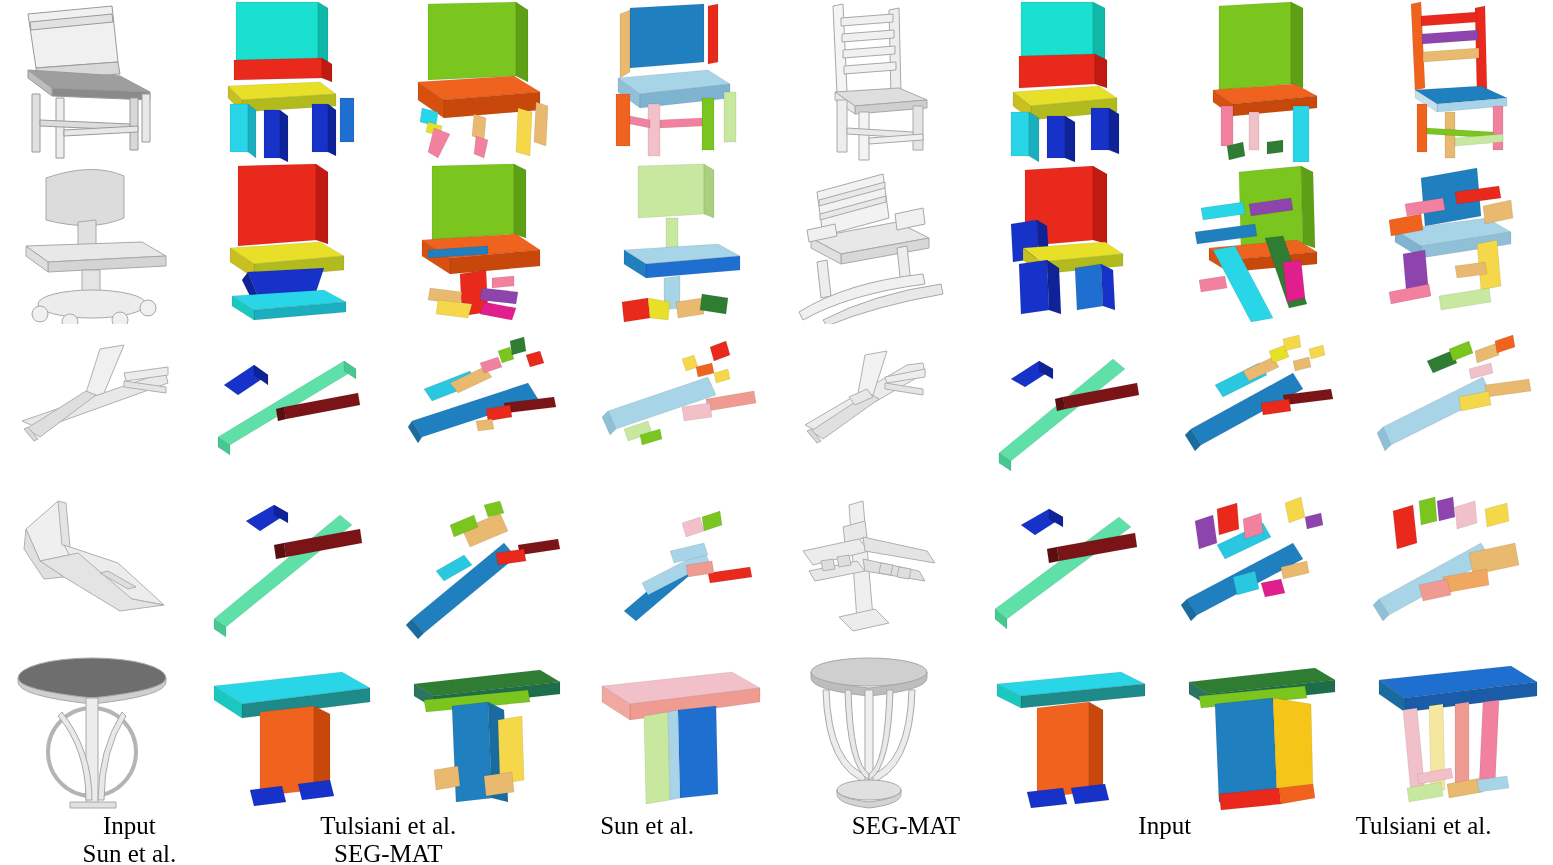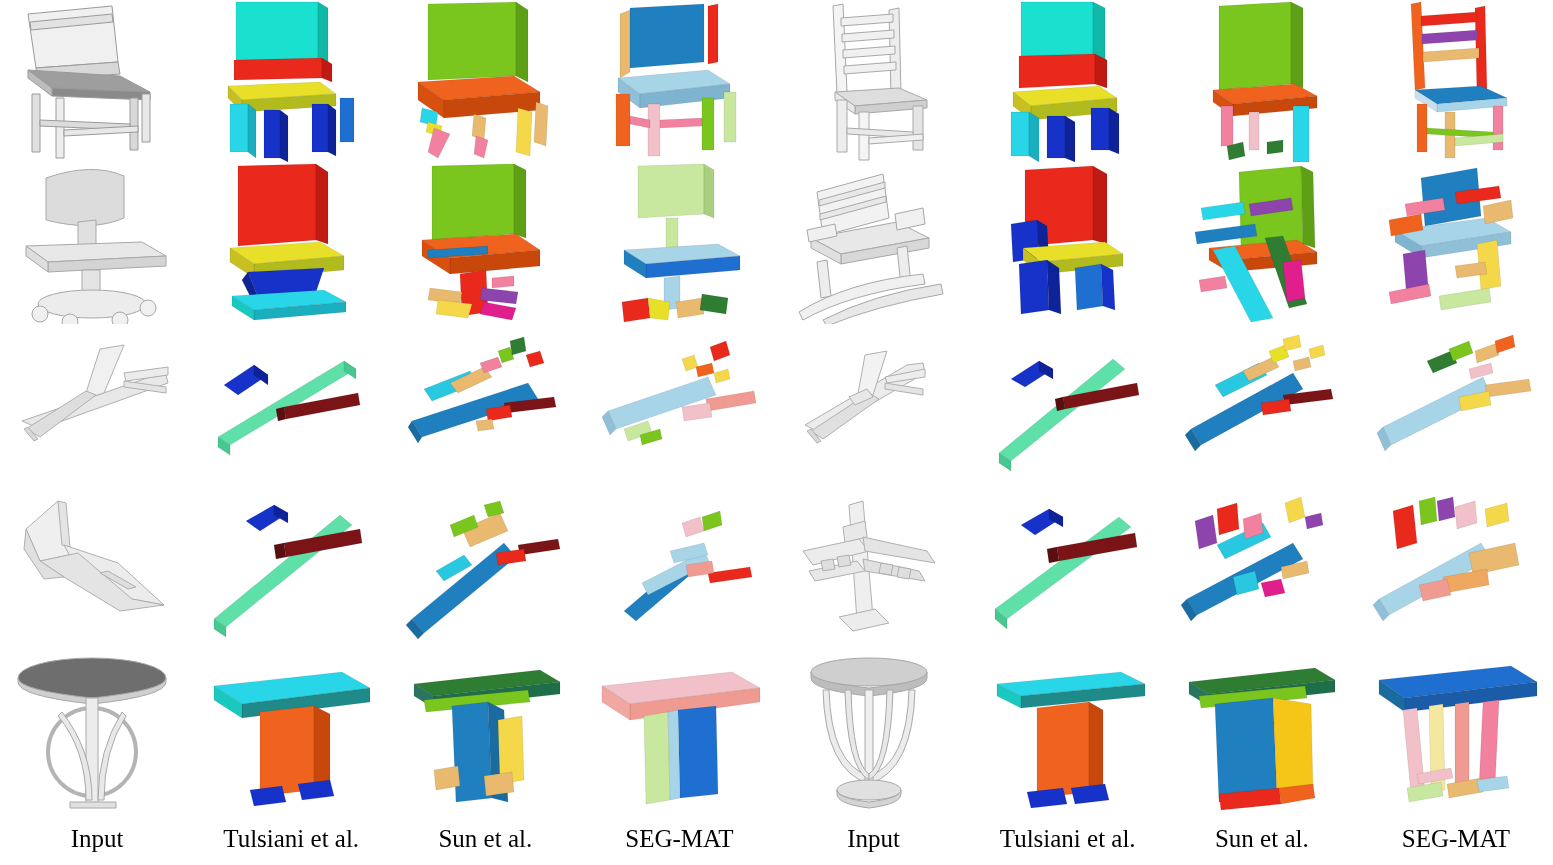--- a/index.html
+++ b/index.html
@@ -2,21 +2,21 @@
 <html><head>
 <meta charset="utf-8">
 <style>
   html,body{margin:0;padding:0;background:#ffffff;}
   body{width:1553px;height:865px;font-family:"Liberation Serif",serif;overflow:hidden;}
   .figure{position:relative;width:1553px;height:865px;}
   .grid{position:absolute;left:0;top:0;width:1553px;height:812px;
         display:grid;grid-template-columns:repeat(8,1fr);grid-template-rows:repeat(5,1fr);}
   .cell{position:relative;overflow:hidden;}
   .labels{position:absolute;left:0;top:812px;width:1553px;height:53px;
-          display:grid;grid-template-columns:repeat(8,1fr);}
+          display:grid;grid-template-columns:repeat(6,1fr);}
   .label{display:flex;align-items:center;justify-content:center;
          font-size:25px;color:#000;font-family:"Liberation Serif",serif;}
   svg{display:block;}
 </style>
 </head>
 <body>
 
 <div class="figure">
 
   <div class="grid">

